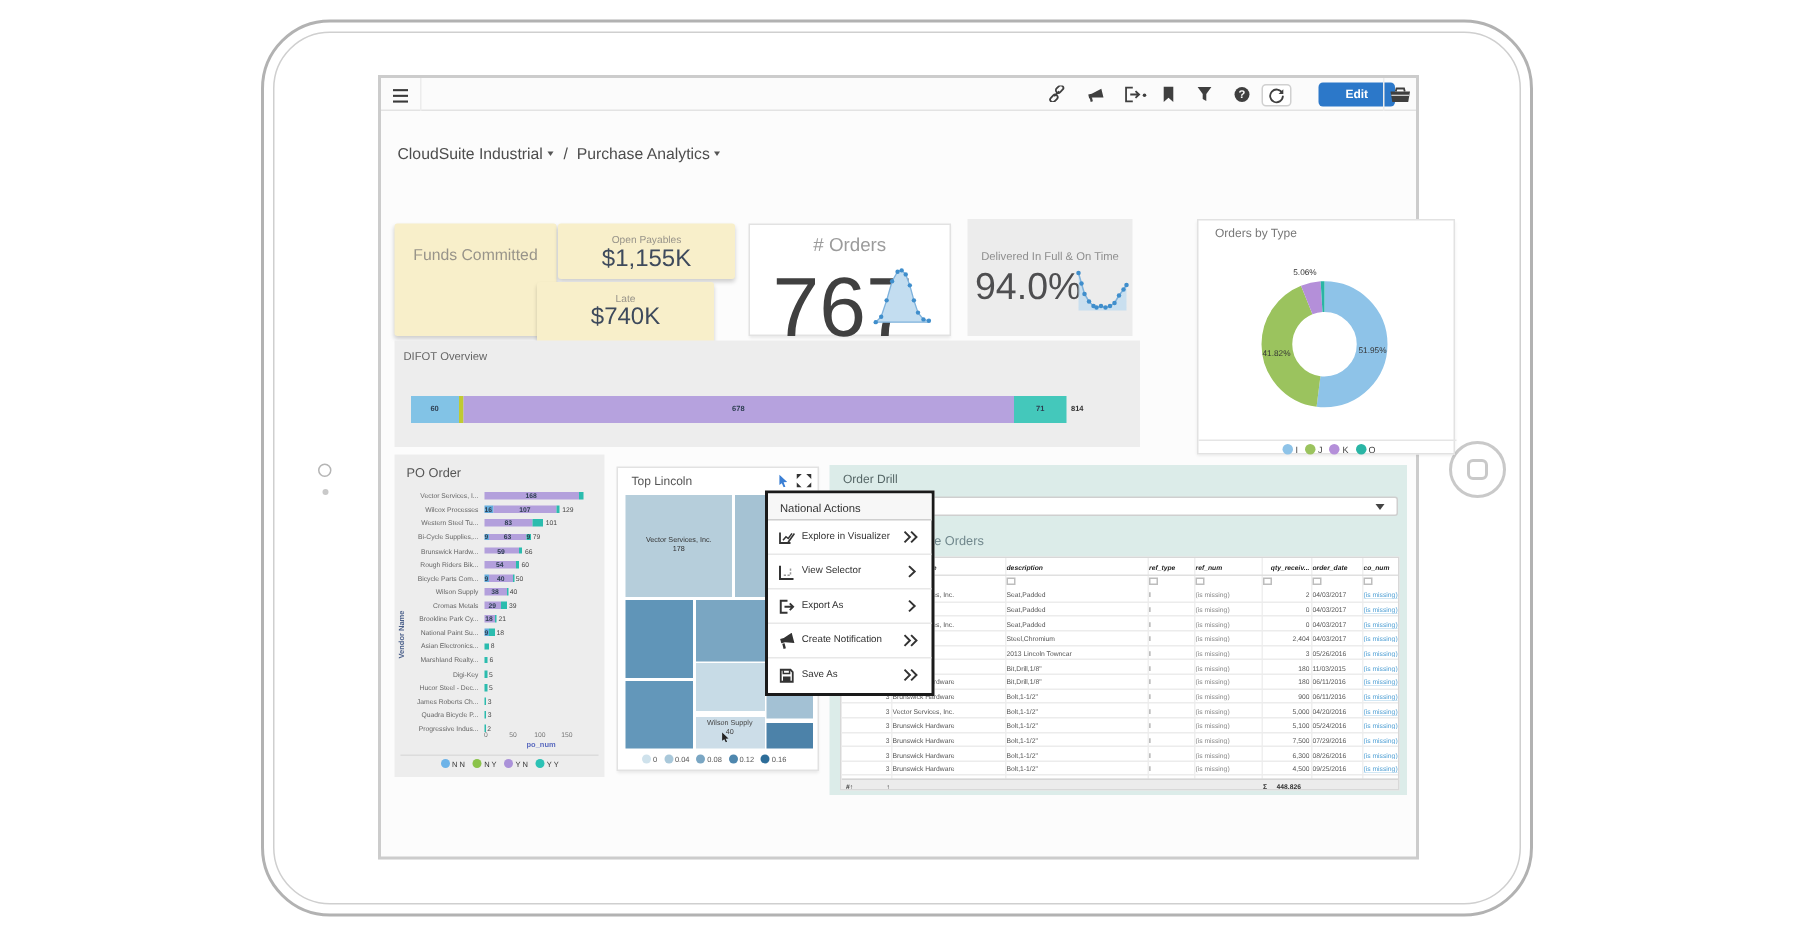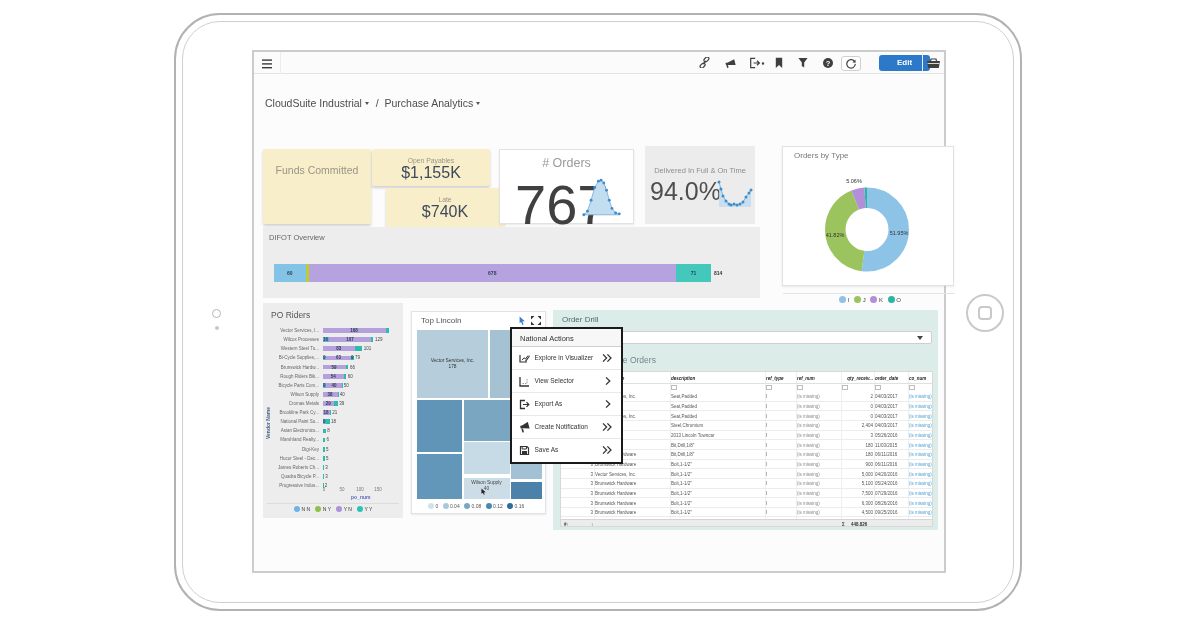--- a/index.html
+++ b/index.html
@@ -114,21 +114,21 @@
     </div>
     <div class="abs" id="crumb">CloudSuite Industrial<span class="caret"></span>&nbsp; / &nbsp;Purchase Analytics<span class="caret"></span></div>
 
     <div class="abs cream" id="kpi1" style="left:9px;top:97px;width:108px;height:75px;">
       <div class="kpi-label" style="position:absolute;left:0;width:100%;top:15px;font-size:10.5px;">Funds Committed</div>
     </div>
     <div class="abs cream" id="kpi2" style="left:118px;top:97px;width:118px;height:36.5px;">
       <div class="kpi-label" style="position:absolute;left:0;width:100%;top:8px;font-size:6.8px;">Open Payables</div>
       <div class="kpi-val" style="position:absolute;left:0;width:100%;top:15px;font-size:16px;">$1,155K</div>
     </div>
-    <div class="abs cream" id="kpi3" style="left:132px;top:135.5px;width:118px;height:54px;">
+    <div class="abs cream" id="kpi3" style="left:104px;top:135.5px;width:118px;height:54px;">
       <div class="kpi-label" style="position:absolute;left:0;width:100%;top:8px;font-size:6.8px;">Late</div>
       <div class="kpi-val" style="position:absolute;left:0;width:100%;top:15px;font-size:16px;">$740K</div>
     </div>
     <div class="abs whitecard" id="orders-card" style="left:245px;top:97px;width:135px;height:75px;">
       <div style="position:absolute;left:0;right:0;top:6px;text-align:center;font-size:12.5px;color:#9b9b9b;"># Orders</div>
       <div style="position:absolute;left:15px;top:22px;font-size:56px;color:#404040;">767</div>
       <svg style="position:absolute;left:82px;top:27px;" width="40" height="41" viewBox="0 0 44 42">
         <path d="M2,40 L6,36 L10,24 L14,10 L18,3 L21,2 L24,5 L27,13 L30,24 L33,33 L37,38 L41,39 L41,40 Z" fill="#c3ddf0" stroke="#7fb2dc" stroke-width="1"></path>
         <g fill="#3f8ecc">
           <circle cx="2" cy="40" r="1.6"></circle>
@@ -177,21 +177,21 @@
         <div style="position:absolute;left:31.5px;top:0;width:3px;height:18px;background:#c0ca33;"></div>
         <div style="position:absolute;left:34.5px;top:0;width:367.5px;height:18px;background:#b6a2de;"></div>
         <div style="position:absolute;left:402px;top:0;width:35px;height:18px;background:#44c8bb;"></div>
         <div style="position:absolute;left:0;top:6px;width:31.5px;text-align:center;font-size:5px;font-weight:bold;color:#2e3f52;">60</div>
         <div style="position:absolute;left:34.5px;top:6px;width:367.5px;text-align:center;font-size:5px;font-weight:bold;color:#2e3f52;">678</div>
         <div style="position:absolute;left:402px;top:6px;width:35px;text-align:center;font-size:5px;font-weight:bold;color:#2e3f52;">71</div>
         <div style="position:absolute;left:440px;top:6px;font-size:5px;font-weight:bold;color:#333;">814</div>
       </div>
     </div>
 
-    <div class="abs whitecard" id="obt-card" style="left:528px;top:94px;width:172px;height:140px;">
+    <div class="abs whitecard" id="obt-card" style="left:544px;top:94px;width:172px;height:157px;">
       <div style="position:absolute;left:11px;top:4px;font-size:8px;color:#777;">Orders by Type</div>
       <svg style="position:absolute;left:0;top:0;" width="172" height="157" viewBox="0 0 172 157">
         <g transform="translate(84,82.5)">
           <circle r="31.75" fill="none" stroke="#8ec3e8" stroke-width="20.5" stroke-dasharray="103.63 199.49" stroke-dashoffset="0" transform="rotate(-90)"></circle>
           <circle r="31.75" fill="none" stroke="#9bc35e" stroke-width="20.5" stroke-dasharray="83.42 199.49" stroke-dashoffset="-103.63" transform="rotate(-90)"></circle>
           <circle r="31.75" fill="none" stroke="#b48fd9" stroke-width="20.5" stroke-dasharray="10.09 199.49" stroke-dashoffset="-187.05" transform="rotate(-90)"></circle>
           <circle r="31.75" fill="none" stroke="#2ab5a5" stroke-width="20.5" stroke-dasharray="2.33 199.49" stroke-dashoffset="-197.16" transform="rotate(-90)"></circle>
         </g>
         <text x="71" y="36" font-size="5.5" fill="#333" text-anchor="middle">5.06%</text>
         <text x="52" y="90" font-size="5.5" fill="#333" text-anchor="middle">41.82%</text>
@@ -200,21 +200,21 @@
       <div style="position:absolute;left:0;top:146px;width:172px;border-top:1px solid #e5e5e5;"></div>
       <div style="position:absolute;left:56px;top:149px;font-size:6px;color:#444;">
         <span style="display:inline-block;width:7px;height:7px;border-radius:50%;background:#8ec3e8;vertical-align:-1px;"></span> I
         <span style="display:inline-block;width:7px;height:7px;border-radius:50%;background:#9bc35e;vertical-align:-1px;margin-left:3px;"></span> J
         <span style="display:inline-block;width:7px;height:7px;border-radius:50%;background:#b48fd9;vertical-align:-1px;margin-left:3px;"></span> K
         <span style="display:inline-block;width:7px;height:7px;border-radius:50%;background:#2ab5a5;vertical-align:-1px;margin-left:3px;"></span> O
       </div>
     </div>
 
     <div class="abs graypanel" id="po-panel" style="left:9px;top:251px;width:140px;height:215px;">
-      <div style="position:absolute;left:8px;top:7px;font-size:8.5px;color:#555;">PO Riders</div>
+      <div style="position:absolute;left:8px;top:7px;font-size:8.5px;color:#555;">PO Order</div>
       <div style="position:absolute;left:2px;top:120px;font-size:5px;font-weight:bold;color:#4a5f8a;transform:rotate(-90deg) translateX(-50%);transform-origin:0 0;white-space:nowrap;">Vendor Name</div>
       <div style="position:absolute;left:2px;top:23.0px;width:54px;height:9px;line-height:9px;text-align:right;font-size:4.5px;color:#666;white-space:nowrap;overflow:hidden;">Vector Services, I...</div>
       <div style="position:absolute;left:59.5px;top:25.2px;width:63.2px;height:4.8px;background:#b3a0dc;"></div>
       <div style="position:absolute;left:84.1px;top:25.0px;width:14px;text-align:center;font-size:4.5px;font-weight:bold;color:#2e3f52;">168</div>
       <div style="position:absolute;left:122.7px;top:25.2px;width:3.0px;height:4.8px;background:#2bbcae;"></div>
       <div style="position:absolute;left:2px;top:32.1px;width:54px;height:9px;line-height:9px;text-align:right;font-size:4.5px;color:#666;white-space:nowrap;overflow:hidden;">Wilcox Processes</div>
       <div style="position:absolute;left:59.5px;top:34.3px;width:6.3px;height:4.8px;background:#65aede;"></div>
       <div style="position:absolute;left:55.6px;top:34.1px;width:14px;text-align:center;font-size:4.5px;font-weight:bold;color:#2e3f52;">16</div>
       <div style="position:absolute;left:65.8px;top:34.3px;width:42.2px;height:4.8px;background:#b3a0dc;"></div>
       <div style="position:absolute;left:79.9px;top:34.1px;width:14px;text-align:center;font-size:4.5px;font-weight:bold;color:#2e3f52;">107</div>

